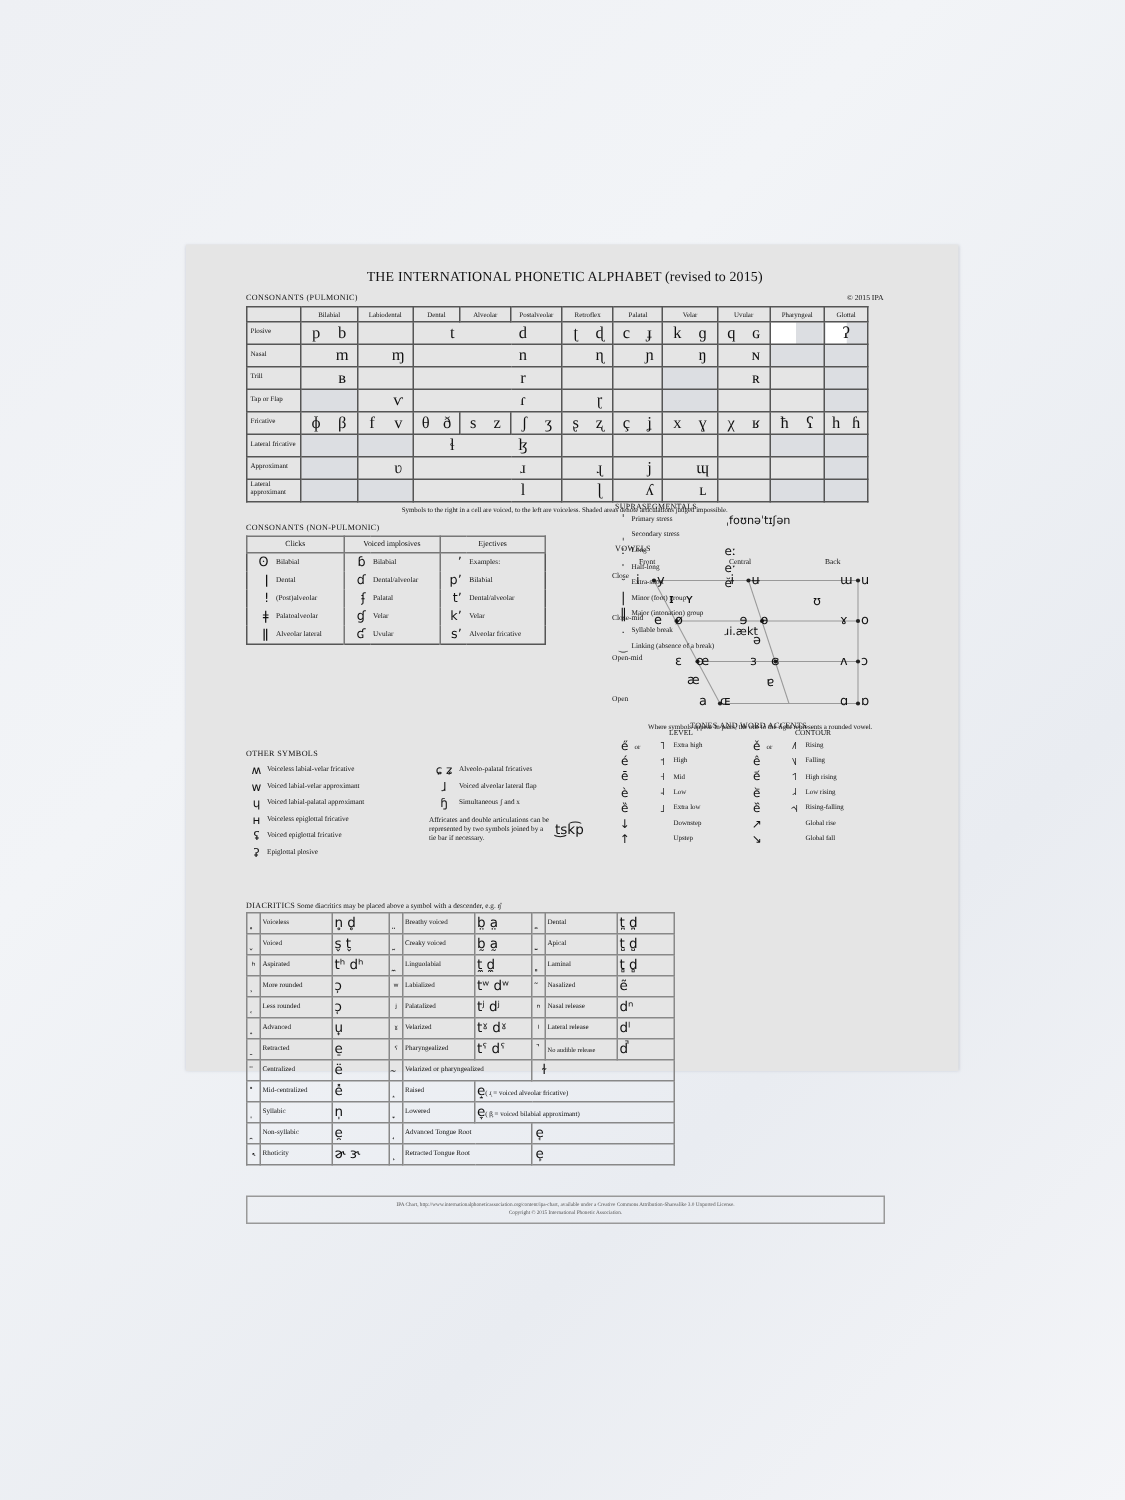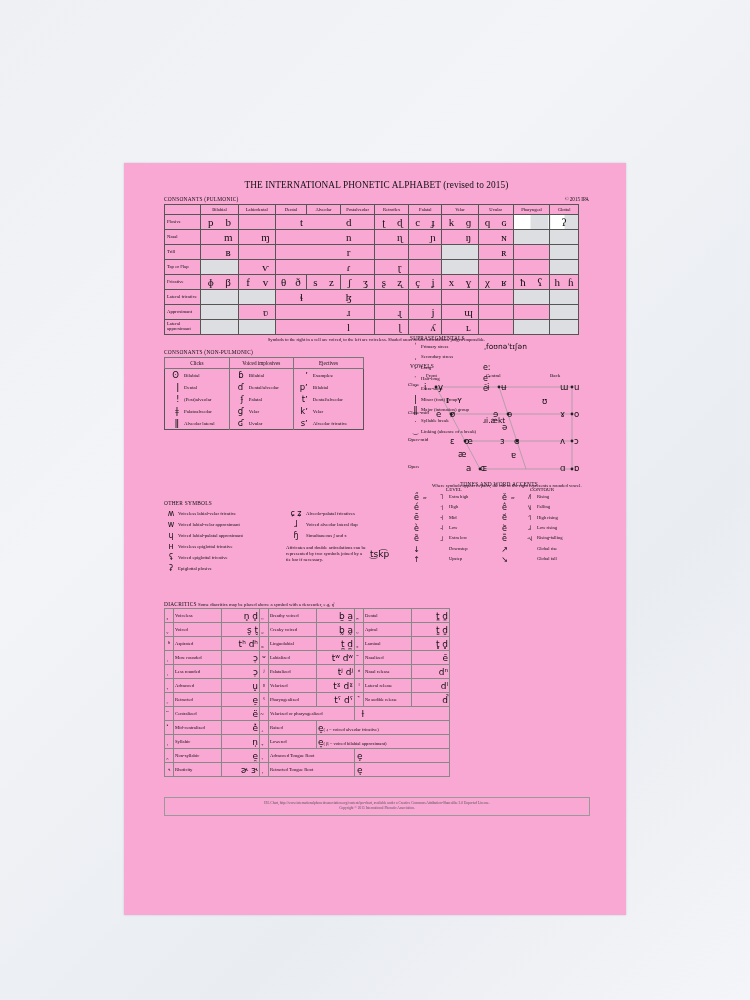--- a/index.html
+++ b/index.html
@@ -3,23 +3,24 @@
 <meta charset="utf-8">
 <style>
   html,body{margin:0;padding:0;}
   body{
     width:750px;height:1000px;
     background:linear-gradient(135deg,#eef0f4 0%,#f2f4f7 35%,#e9ecf1 70%,#f4f5f8 100%);
     font-family:"Liberation Serif","DejaVu Serif",serif;
     overflow:hidden;
   }
   #poster{
-    position:absolute;left:124px;top:163px;width:502px;height:752px;
-    background:#f9a8d4;
+    position:absolute;left:124px;top:163px;width:502px;height:551px;
+    background:#e5e5e5;
     box-shadow:0 0 2px rgba(120,130,150,.35);
+    padding-left:13px;
   }
   #sheet{
     position:absolute;left:40px;top:12px;width:425px;height:650px;
     font-size:5.2px;color:#111;
   }
   .title{
     text-align:center;font-size:9.3px;letter-spacing:.1px;margin:5px 0 6px 0;
   }
   .seclabel{font-size:5.4px;letter-spacing:.25px;}
   .copy{float:right;font-size:5.1px;}
@@ -71,21 +72,21 @@
   .tng{width:13px;font-size:8px;text-align:center;font-family:"DejaVu Sans",sans-serif;}
   .tnm{width:15px;font-size:7px;text-align:center;font-family:"DejaVu Sans",sans-serif;}
   .tnt{font-size:4.6px;line-height:1.02;}
   .tnor{font-size:4.6px;width:11px;}
   
   #diac{position:absolute;left:0;top:426px;width:285px;}
   #diactab{width:285px;table-layout:fixed;}
   #diactab td{border:.4px solid #888;padding:0 1px;height:13px;vertical-align:middle;}
   .dmark{width:9px;font-size:6.5px;text-align:center;font-family:"DejaVu Sans",sans-serif;}
   .dname{font-size:4.7px;}
-  .dex{font-size:9px;text-align:right;font-family:"DejaVu Sans",sans-serif;white-space:nowrap;}
+  .dex{font-size:9px;text-align:left;font-family:"DejaVu Sans",sans-serif;white-space:nowrap;}
   .dex small{font-size:4.6px;font-family:"Liberation Serif",serif;}
   
   #foot{position:absolute;left:0px;top:622px;width:420px;border:.5px solid #999;
         padding:3px 2px;text-align:center;font-size:3.5px;color:#555;line-height:1.5;}
   .sans{font-family:"DejaVu Sans",sans-serif;}
 </style>
 </head>
 <body>
 
 <div id="poster">

